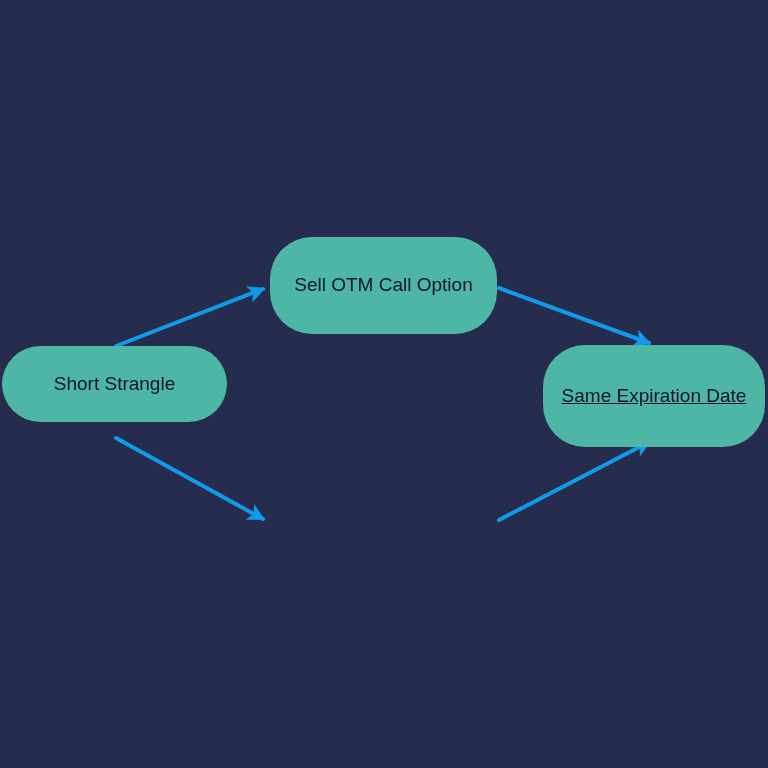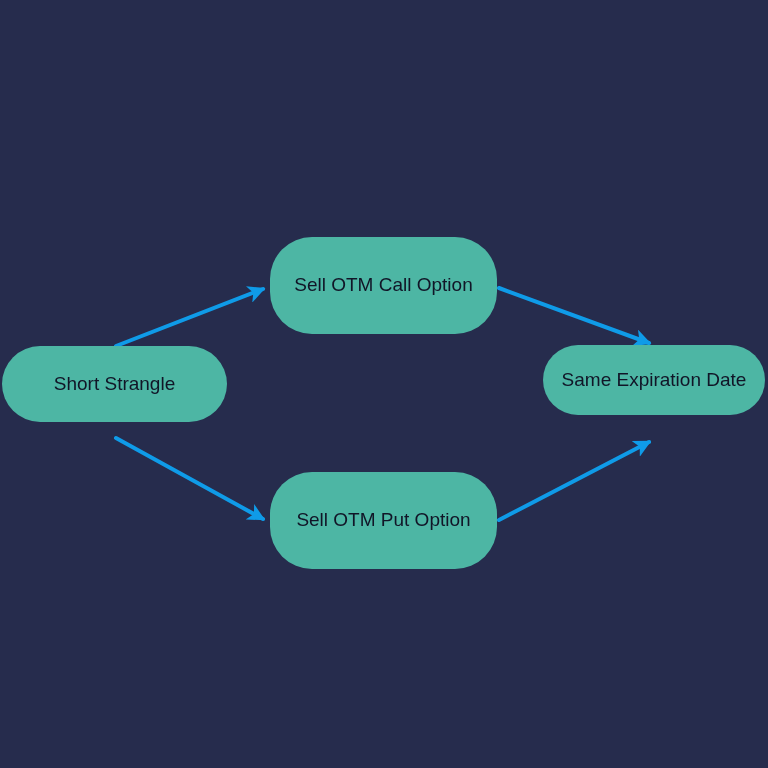--- a/index.html
+++ b/index.html
@@ -40,21 +40,21 @@
     justify-content: center;
     text-align: center;
     color: var(--text);
     font-size: 19px;
     line-height: 1.2;
     padding: 0 14px;
   }
   #node-short-strangle   { left: 2px;   top: 346px; width: 225px; height: 76px; }
   #node-sell-otm-call    { left: 270px; top: 237px; width: 227px; height: 97px; }
   #node-sell-otm-put     { left: 270px; top: 472px; width: 227px; height: 97px; }
-  #node-same-expiration  { left: 543px; top: 345px; width: 222px; height: 70px; }
+  #node-same-expiration  { left: 543px; top: 345px; width: 222px; height: 102px; text-decoration: underline; }
 </style>
 </head>
 <body>
 
 <div class="canvas">
 
   <svg class="edges-layer" viewBox="0 0 768 768" xmlns="http://www.w3.org/2000/svg">
     <defs>
       <marker id="arrowhead" viewBox="0 0 10 10" refX="8.5" refY="5" markerWidth="4.4" markerHeight="4.4" orient="auto-start-reverse">
         <path class="arrowhead-shape" d="M 0 0 L 10 5 L 0 10 L 2.6 5 Z"></path>
@@ -67,21 +67,18 @@
   </svg>
 
   <div class="node" id="node-short-strangle">
     <span>Short Strangle</span>
   </div>
 
   <div class="node" id="node-sell-otm-call">
     <span>Sell OTM Call Option</span>
   </div>
 
-  <div class="node" id="node-sell-otm-put">
-    <span>Sell OTM Put Option</span>
-  </div>
 
   <div class="node" id="node-same-expiration">
     <span>Same Expiration Date</span>
   </div>
 
 </div>
 
 </body></html>

